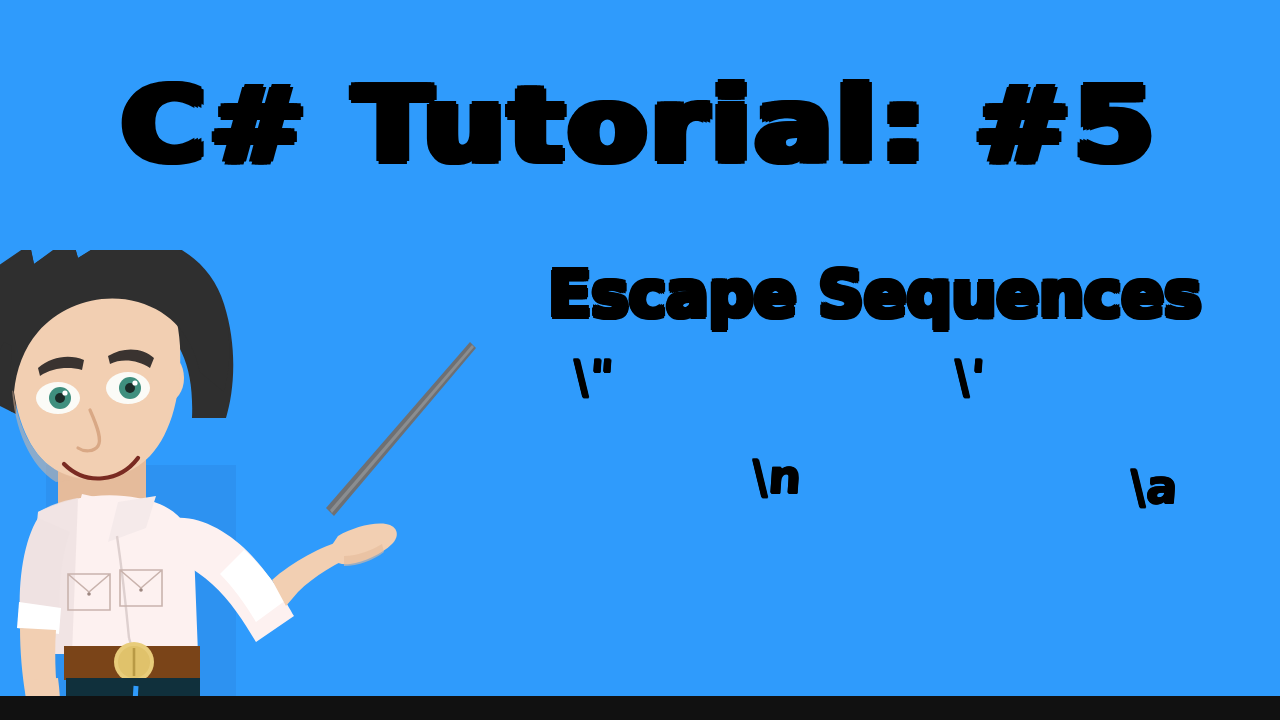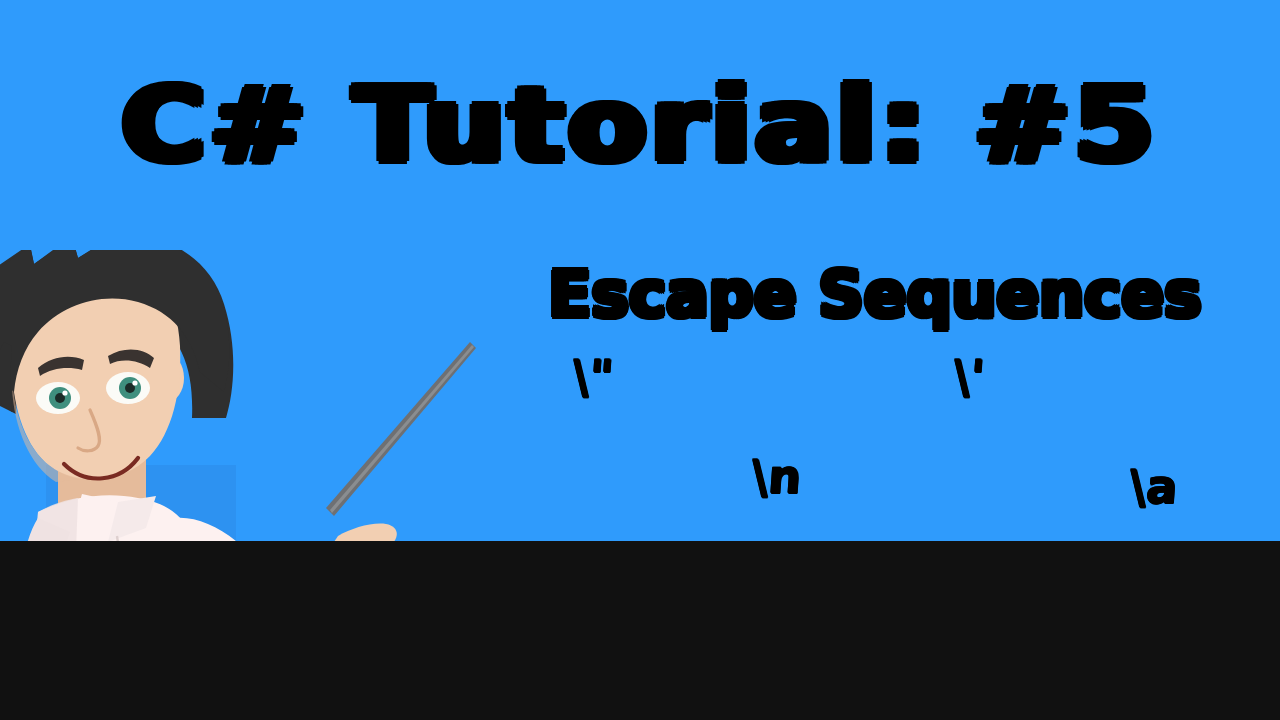--- a/index.html
+++ b/index.html
@@ -4,21 +4,21 @@
 <title>C# Tutorial: #5 — Escape Sequences</title>
 <style>
   html, body {
     margin: 0;
     padding: 0;
     background: #111;
   }
   #slide {
     position: relative;
     width: 1280px;
-    height: 541px;
+    height: 696px;
     overflow: hidden;
     background: #2f9bfc;
     font-family: "Liberation Sans", sans-serif;
     -webkit-font-smoothing: antialiased;
   }
 
   
   #title {
     position: absolute;
     left: 0;

